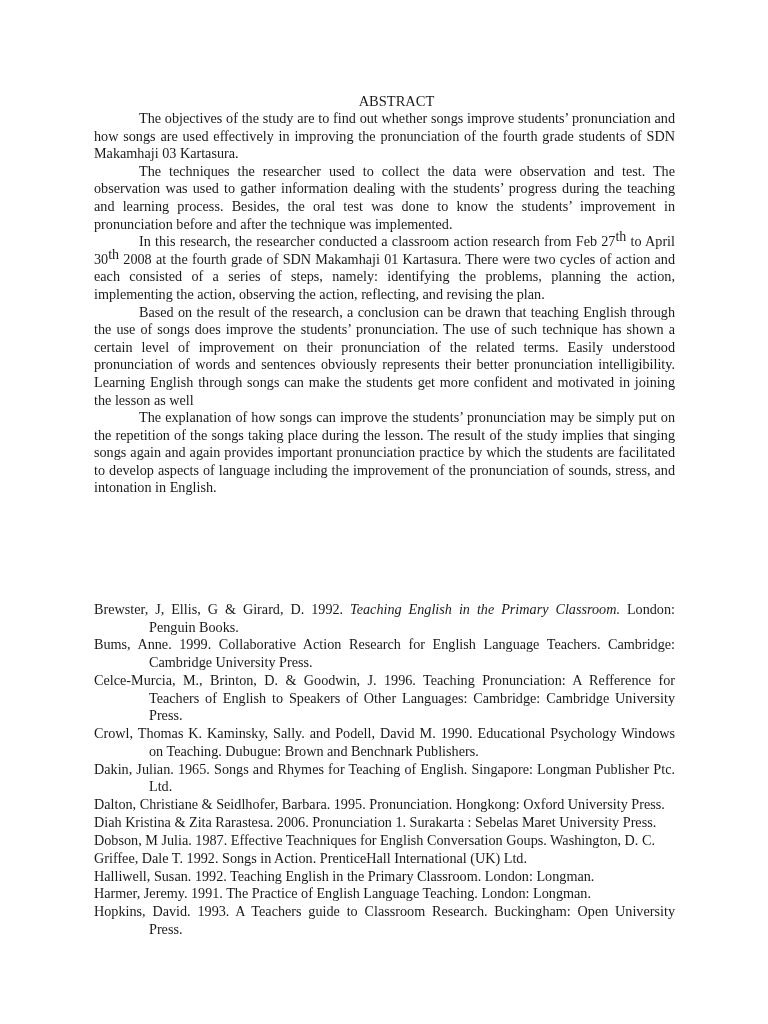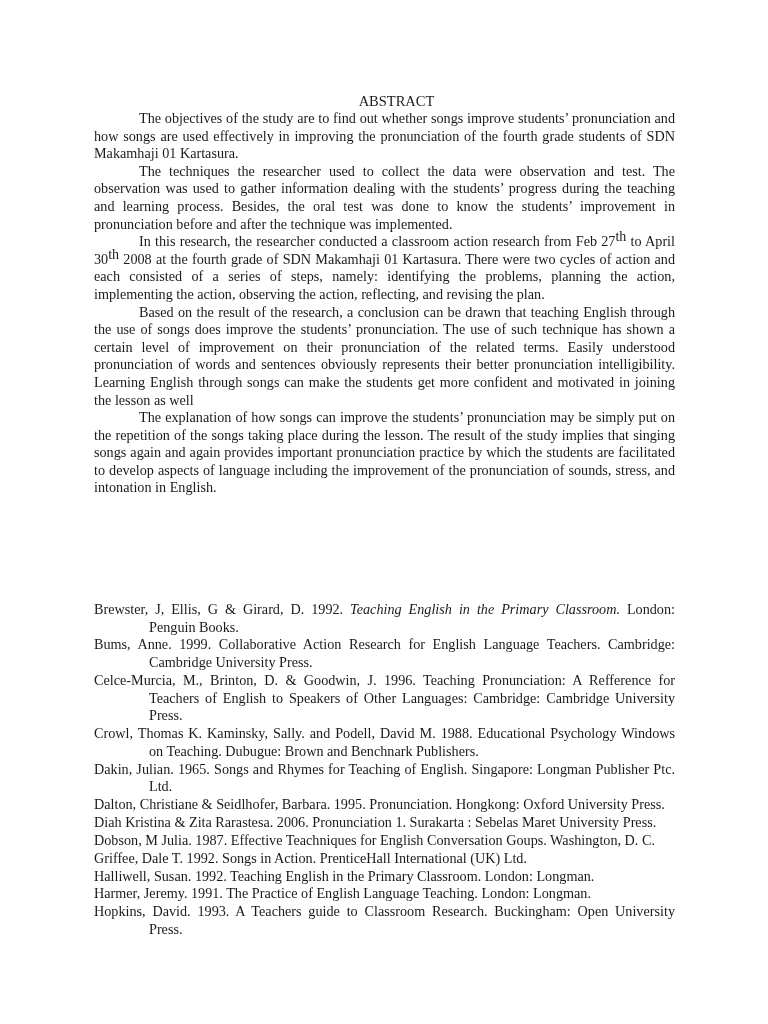--- a/index.html
+++ b/index.html
@@ -71,32 +71,32 @@
     }
   </style>
 </head>
 <body>
 
 <div class="page">
 
   <div class="abstract-title">ABSTRACT</div>
 
   <div class="abstract-body">
-    <p class="first">The objectives of the study are to find out whether songs improve students’ pronunciation and how songs are used effectively in improving the pronunciation of the fourth grade students of SDN Makamhaji 01 Kartasura.</p>
+    <p class="first">The objectives of the study are to find out whether songs improve students’ pronunciation and how songs are used effectively in improving the pronunciation of the fourth grade students of SDN Makamhaji 03 Kartasura.</p>
     <p>The techniques the researcher used to collect the data were observation and test. The observation was used to gather information dealing with the students’ progress during the teaching and learning process. Besides, the oral test was done to know the students’ improvement in pronunciation before and after the technique was implemented.</p>
     <p><span>In this research, the researcher conducted a classroom action research from Feb 27</span><sup>th</sup><span> to April 30</span><sup>th</sup><span> 2008 at the fourth grade of SDN Makamhaji 01 Kartasura. There were two cycles of action and each consisted of a series of steps, namely: identifying the problems, planning the action, implementing the action, observing the action, reflecting, and revising the plan.</span></p>
     <p>Based on the result of the research, a conclusion can be drawn that teaching English through the use of songs does improve the students’ pronunciation. The use of such technique has shown a certain level of improvement on their pronunciation of the related terms. Easily understood pronunciation of words and sentences obviously represents their better pronunciation intelligibility. Learning English through songs can make the students get more confident and motivated in joining the lesson as well</p>
     <p>The explanation of how songs can improve the students’ pronunciation may be simply put on the repetition of the songs taking place during the lesson. The result of the study implies that singing songs again and again provides important pronunciation practice by which the students are facilitated to develop aspects of language including the improvement of the pronunciation of sounds, stress, and intonation in English.</p>
   </div>
 
   <div class="refs">
     <div class="ref"><span>Brewster, J, Ellis, G &amp; Girard, D. 1992. </span><em>Teaching English in the Primary Classroom.</em><span> London: Penguin Books.</span></div>
     <div class="ref"><span>Bums, Anne. 1999. Collaborative Action Research for English Language Teachers. Cambridge: Cambridge University Press.</span></div>
     <div class="ref"><span>Celce-Murcia, M., Brinton, D. &amp; Goodwin, J. 1996. Teaching Pronunciation: A Refference for Teachers of English to Speakers of Other Languages: Cambridge: Cambridge University Press.</span></div>
-    <div class="ref"><span>Crowl, Thomas K. Kaminsky, Sally. and Podell, David M. 1988. Educational Psychology Windows on Teaching. Dubugue: Brown and Benchnark Publishers.</span></div>
+    <div class="ref"><span>Crowl, Thomas K. Kaminsky, Sally. and Podell, David M. 1990. Educational Psychology Windows on Teaching. Dubugue: Brown and Benchnark Publishers.</span></div>
     <div class="ref"><span>Dakin, Julian. 1965. Songs and Rhymes for Teaching of English. Singapore: Longman Publisher Ptc. Ltd.</span></div>
     <div class="ref"><span>Dalton, Christiane &amp; Seidlhofer, Barbara. 1995. Pronunciation. Hongkong: Oxford University Press.</span></div>
     <div class="ref"><span>Diah Kristina &amp; Zita Rarastesa. 2006. Pronunciation 1. Surakarta : Sebelas Maret University Press.</span></div>
     <div class="ref"><span>Dobson, M Julia. 1987. Effective Teachniques for English Conversation Goups. Washington, D. C.</span></div>
     <div class="ref"><span>Griffee, Dale T. 1992. Songs in Action. PrenticeHall International (UK) Ltd.</span></div>
     <div class="ref"><span>Halliwell, Susan. 1992. Teaching English in the Primary Classroom. London: Longman.</span></div>
     <div class="ref"><span>Harmer, Jeremy. 1991. The Practice of English Language Teaching. London: Longman.</span></div>
     <div class="ref"><span>Hopkins, David. 1993. A Teachers guide to Classroom Research. Buckingham: Open University Press.</span></div>
   </div>
 

